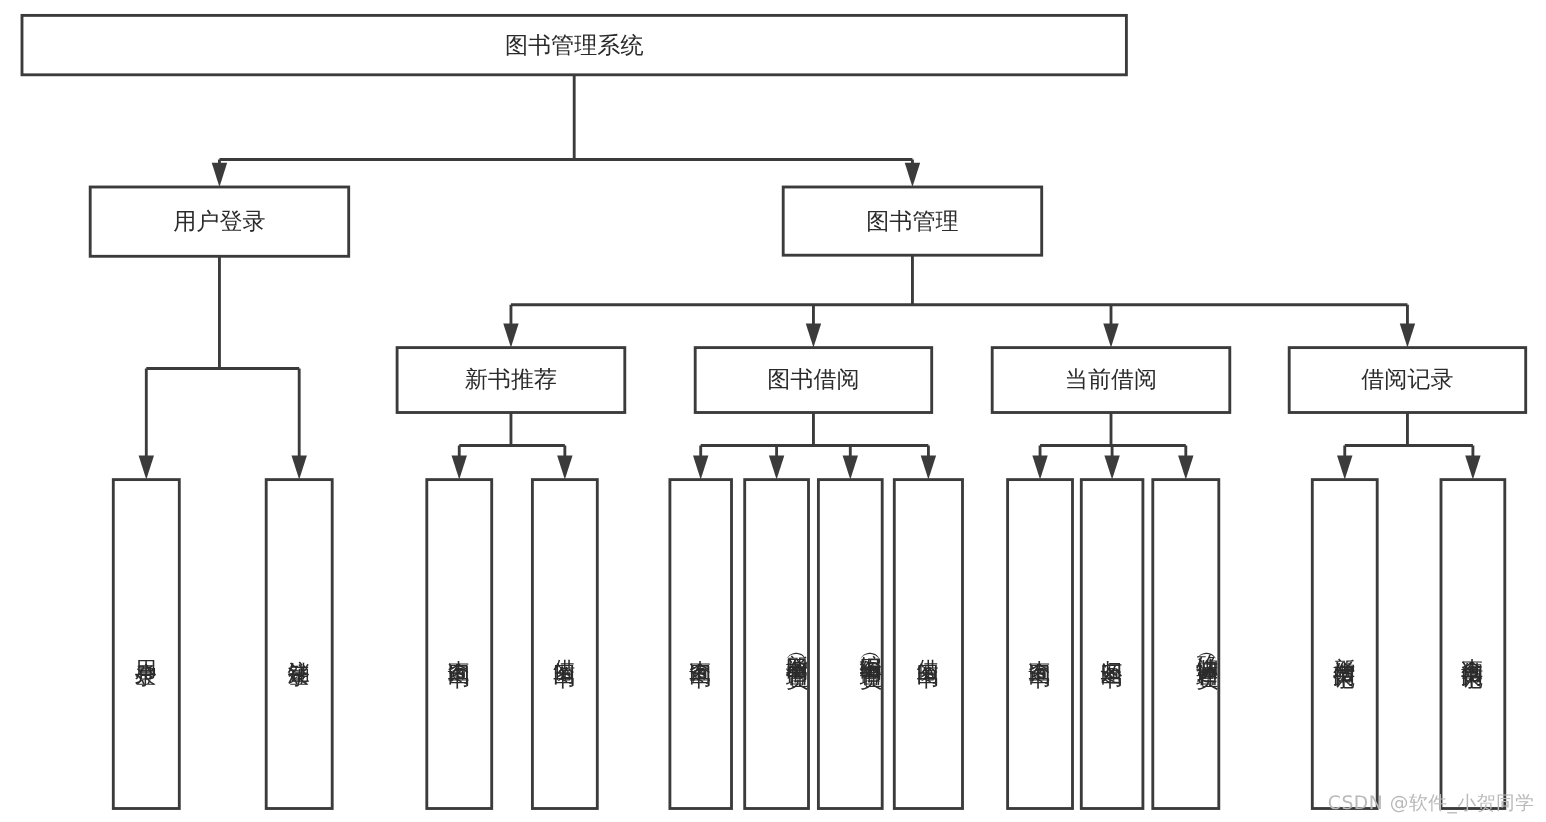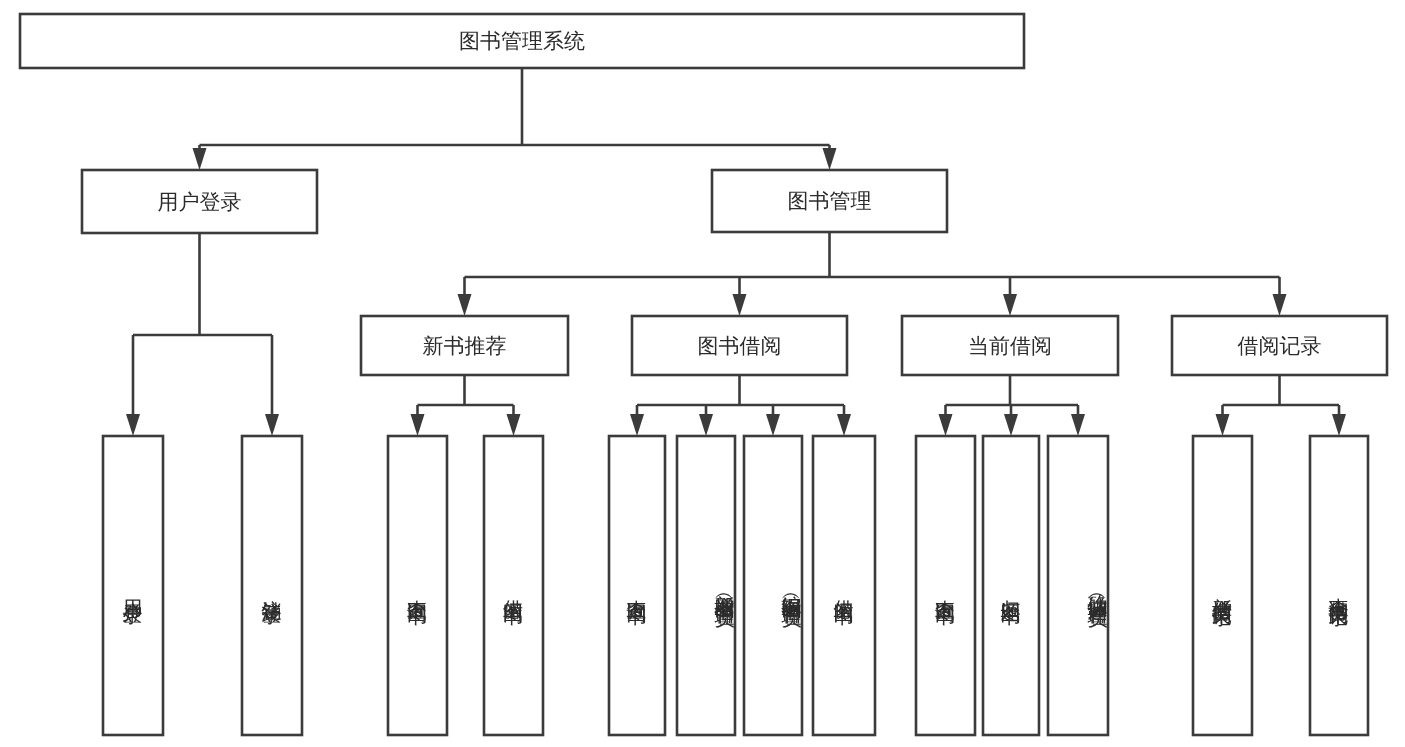--- a/index.html
+++ b/index.html
@@ -183,13 +183,14 @@
       <div class="node-label-v" style="left: 677px; top: 448px; width: 58px; height: 279px; align-items: flex-start;">新增图书（管理员）</div>
       <div class="node-label-v" style="left: 744px; top: 448px; width: 58px; height: 279px; align-items: flex-start;">编辑图书（管理员）</div>
       <div class="node-label-v" style="left: 813px; top: 448px; width: 62px; height: 279px; align-items: center;">借阅图书</div>
       <div class="node-label-v" style="left: 916px; top: 448px; width: 59px; height: 279px; align-items: center;">查询图书</div>
       <div class="node-label-v" style="left: 983px; top: 448px; width: 56px; height: 279px; align-items: center;">归还图书</div>
       <div class="node-label-v" style="left: 1048px; top: 448px; width: 60px; height: 279px; align-items: flex-start;">确认归还（管理员）</div>
       <div class="node-label-v" style="left: 1193px; top: 448px; width: 59px; height: 279px; align-items: center;">新增借阅记录</div>
       <div class="node-label-v" style="left: 1310px; top: 448px; width: 58px; height: 279px; align-items: center;">查询借阅记录</div>
     </div>
 
+  <div class="watermark">CSDN @软件_小贺同学</div>
 </div>
 
 </body></html>

